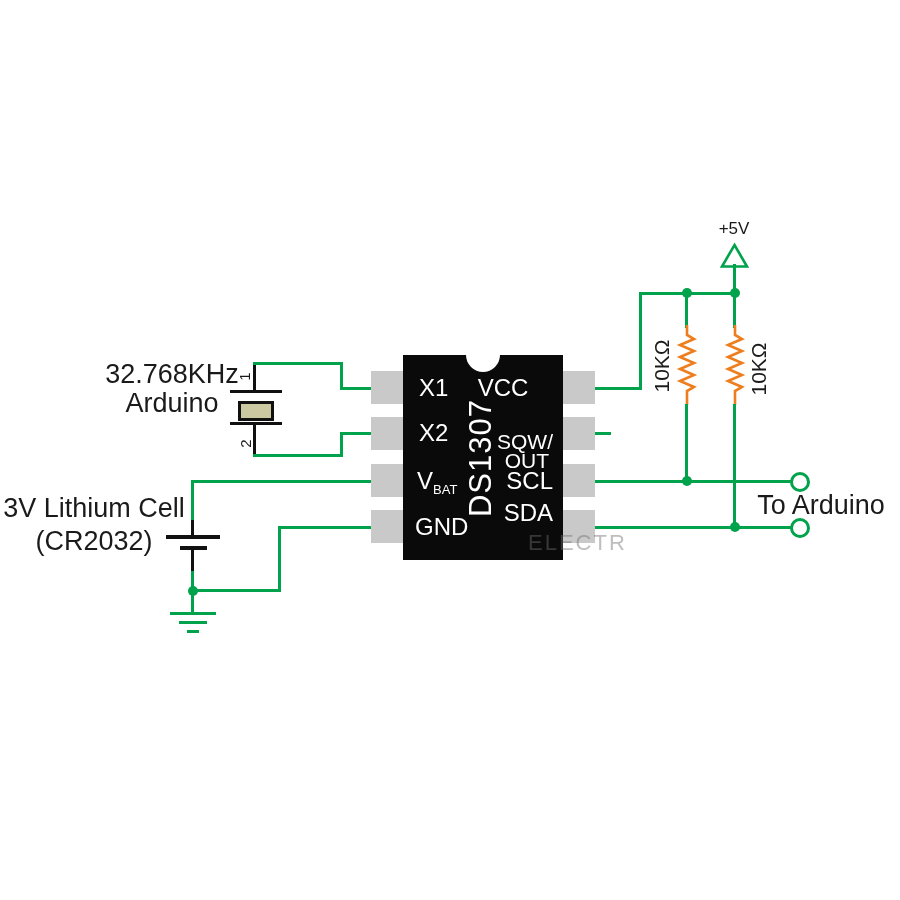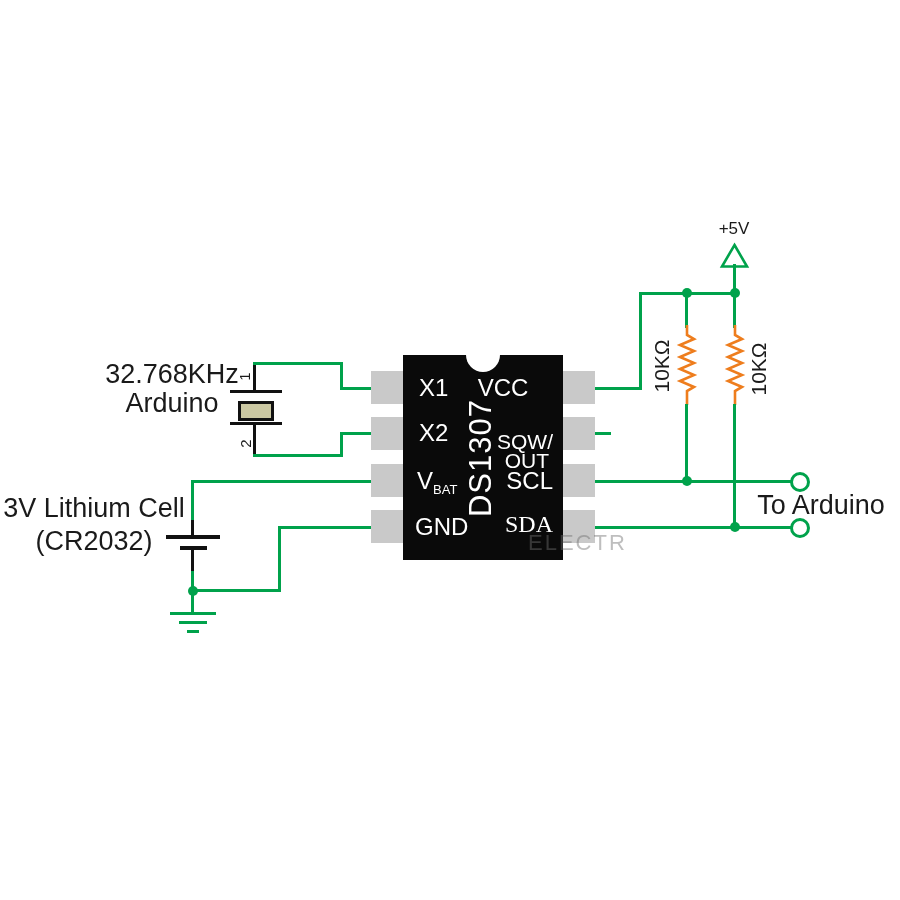--- a/index.html
+++ b/index.html
@@ -91,21 +91,21 @@
     <span>V</span><sub class="bat">BAT</sub>
   </div>
   <div class="pinlbl" style="left:415px;top:513px;">GND</div>
 
   <div class="pinlbl pinlbl-r" style="top:374px;text-align:center;">VCC</div>
   <div class="pinlbl pinlbl-r" style="top:432px;font-size:21px;line-height:19px;height:38px;">
     <div>SQW/</div>
     <div style="padding-right:4px;">OUT</div>
   </div>
   <div class="pinlbl pinlbl-r" style="top:467px;">SCL</div>
-  <div class="pinlbl pinlbl-r" style="top:510px;font-family:Liberation Serif, serif;">SDA</div>
+  <div class="pinlbl pinlbl-r" style="top:499px;">SDA</div>
 
   <div class="rot" style="position:absolute;left:406px;top:442px;width:150px;height:32px;text-align:center;color:#ffffff;font-size:31px;line-height:32px;letter-spacing:1px;">DS1307</div>
 
   <div style="position:absolute;left:528px;top:530px;font-size:22px;font-weight:normal;letter-spacing:2px;color:rgba(110,110,110,0.45);">ELECTR</div>
 
   <div class="wire" style="left:595px;top:387px;width:47px;height:3px;"></div>
   <div class="wire" style="left:639px;top:292px;width:3px;height:98px;"></div>
   <div class="wire" style="left:639px;top:292px;width:97px;height:3px;"></div>
   <div class="wire" style="left:733px;top:264px;width:3px;height:30px;"></div>
 

